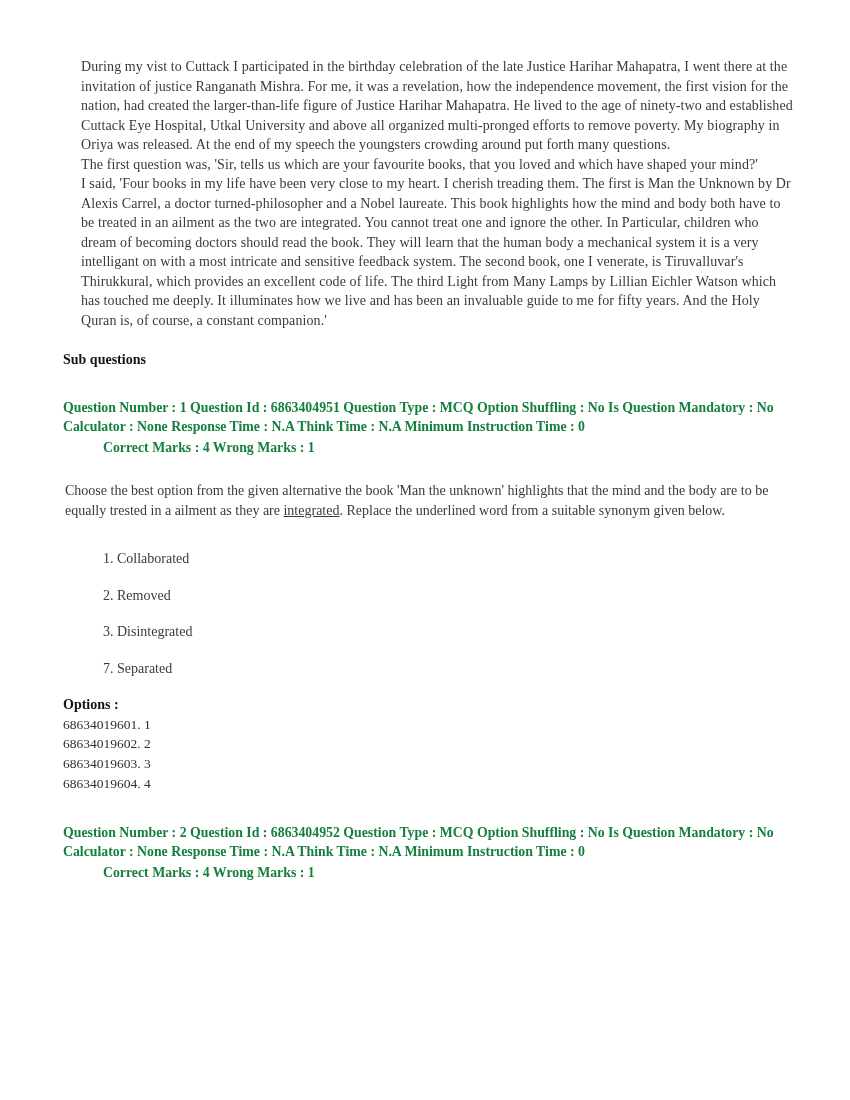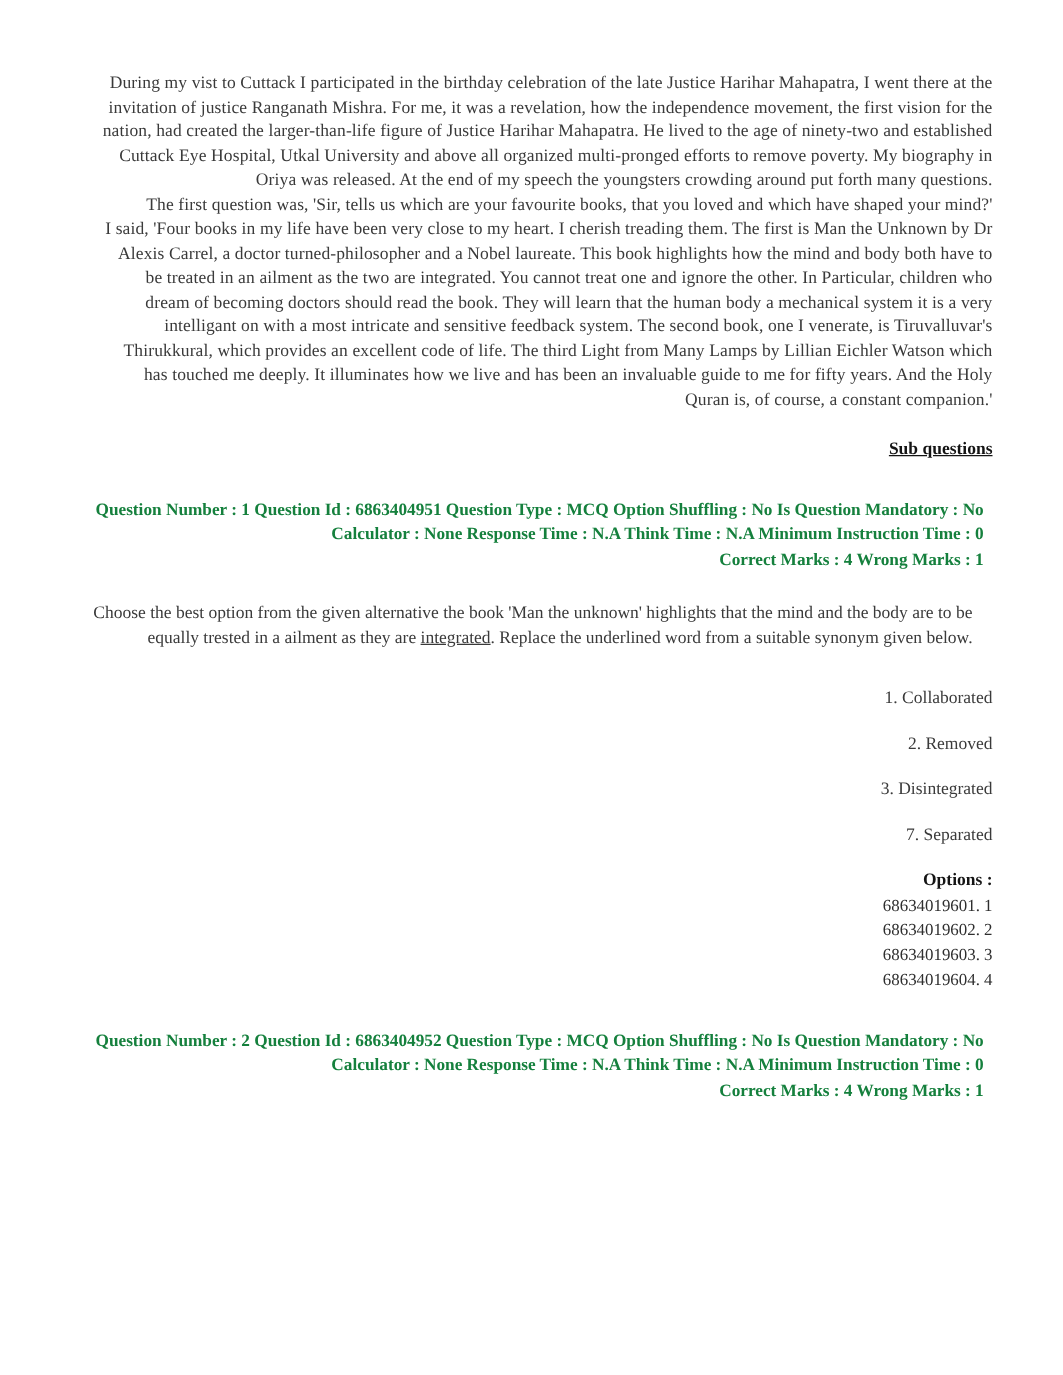--- a/index.html
+++ b/index.html
@@ -10,41 +10,39 @@
   .page {
     position: relative;
     width: 850px;
     height: 1100px;
     background: #ffffff;
     font-family: "Liberation Serif", "DejaVu Serif", serif;
     color: #1d1d1d;
     box-sizing: border-box;
     padding: 57px 56px 40px 63px;
     overflow: hidden;
-    text-align: right;
   }
   .passage {
     margin-left: 18px;
     width: 713px;
     font-size: 14px;
     line-height: 19.5px;
     color: #3a3a3a;
     letter-spacing: 0.1px;
   }
   .passage p {
     margin: 0;
   }
   .heading-bold {
     font-weight: bold;
     font-size: 14px;
     color: #141414;
   }
   .sub-questions {
     margin-top: 22px;
-    text-decoration: underline;
   }
   .q-meta-block {
     margin-top: 30px;
     width: 724px;
     font-weight: bold;
     font-size: 13.8px;
     line-height: 19px;
     color: #15803d;
   }
   .q-meta-block .marks-line {

